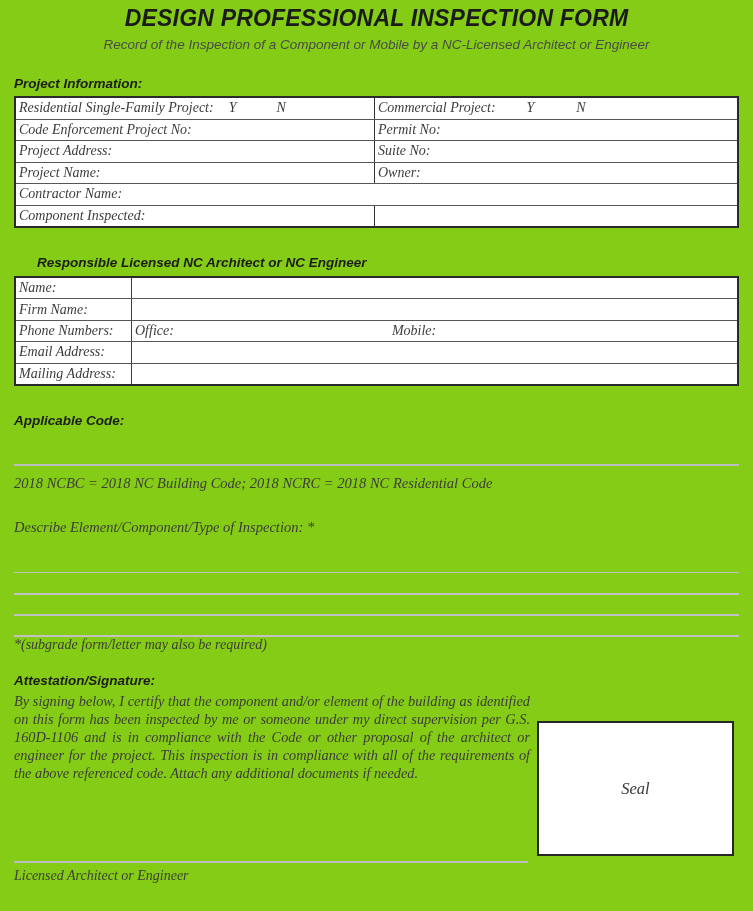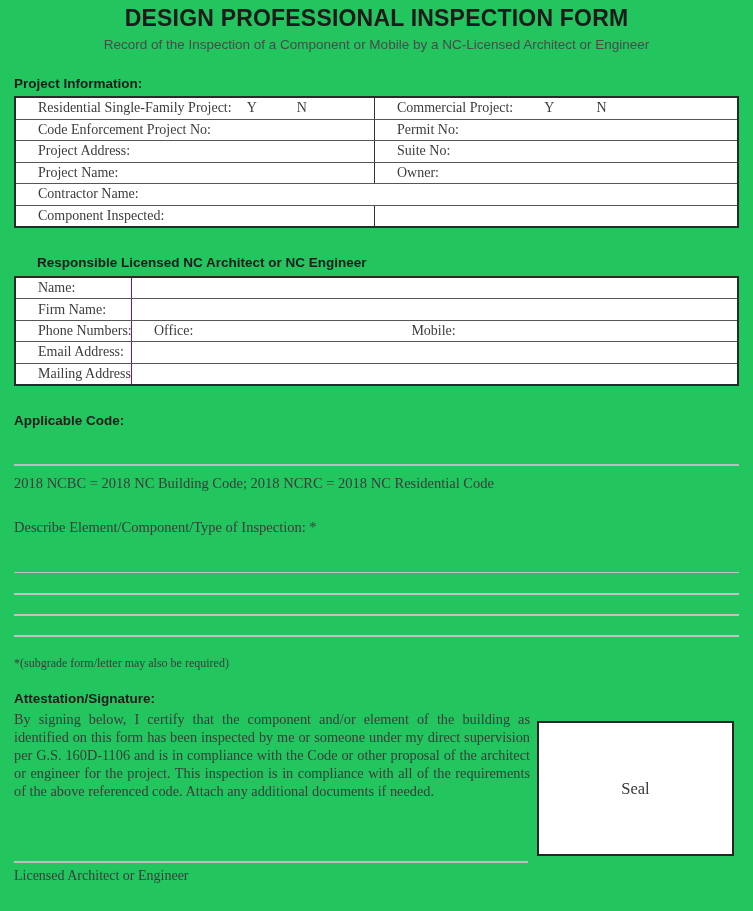--- a/index.html
+++ b/index.html
@@ -1,24 +1,25 @@
 <!DOCTYPE html>
 <html><head>
 <meta charset="utf-8">
 <style>
   * { box-sizing: border-box; margin: 0; padding: 0; }
   html, body { background: #ffffff; }
   .page {
     position: relative;
     width: 753px;
     height: 911px;
-    background: #22c55e;
+    background: #84cc16;
     overflow: hidden;
     font-family: "Liberation Serif", "DejaVu Serif", serif;
     color: #3e3e3e;
+    font-style: italic;
   }
   .title {
     padding-top: 5px;
     text-align: center;
     font-family: "Liberation Sans", "DejaVu Sans", sans-serif;
     font-weight: 700;
     font-size: 23px;
     letter-spacing: 0.2px;
     color: #1b1b1b;
   }
@@ -48,21 +49,21 @@
     flex-direction: column;
     background: #fff;
   }
   .t1 { margin-top: 4px; height: 132px; }
   .t2 { margin-top: 5px; height: 110px; }
   .frow { flex: 1; display: flex; border-top: 1px solid #565656; }
   .frow:first-child { border-top: none; }
   .fcell {
     display: flex;
     align-items: center;
-    padding-left: 22px;
+    padding-left: 3px;
     font-size: 14px;
     color: #3c3c3c;
     white-space: nowrap;
     overflow: hidden;
   }
   .t1 .cleft  { width: 359px; border-right: 1.5px solid #333; }
   .t1 .cright { flex: 1; }
   .t2 .clabel { width: 116px; border-right: 1px solid #701a75; }
   .t2 .cvalue { flex: 1; }
   .yn1-y { margin-left: 15px; }
@@ -90,22 +91,22 @@
   }
   .wline {
     height: 1.5px;
     background: #c2c2c2;
   }
   .wl1 { margin-top: 36px; }
   .wl2 { margin-top: 20px; }
   .wl3 { margin-top: 19.5px; }
   .wl4 { margin-top: 19.5px; }
   .footnote {
-    margin-top: 19px;
-    font-size: 12px;
+    margin-top: 0;
+    font-size: 14px;
     color: #3c3c3c;
   }
   .attest-body {
     margin-top: 3px;
     width: 516px;
     font-size: 14.3px;
     line-height: 18.2px;
     text-align: justify;
     color: #3c3c3c;
   }

